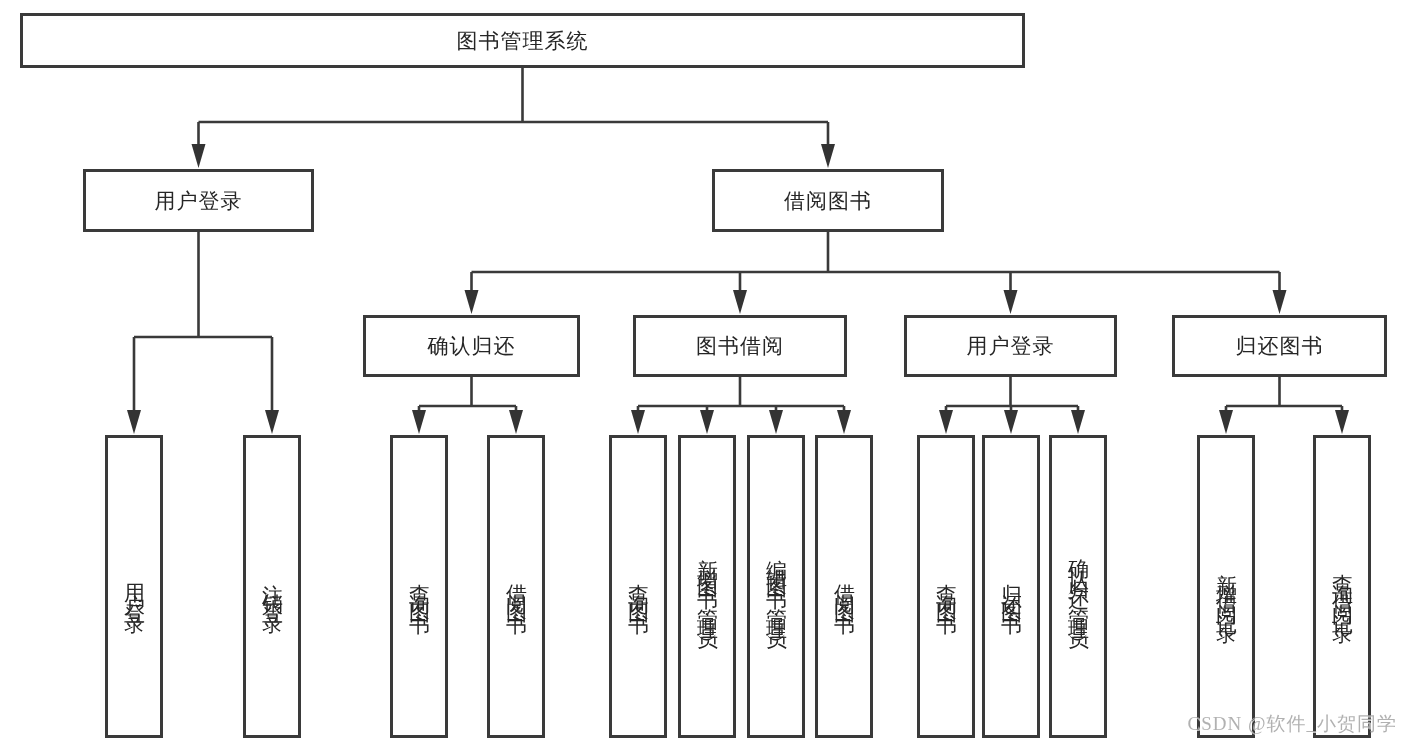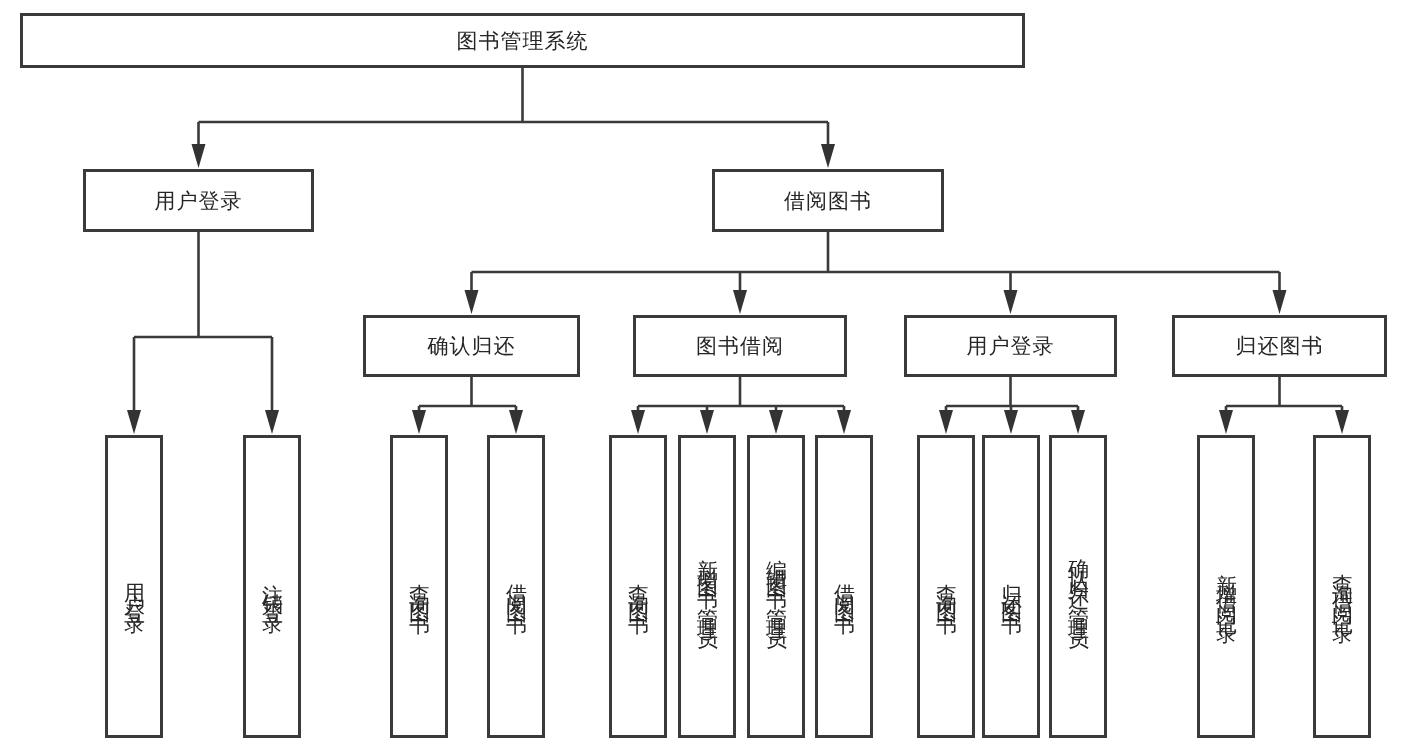--- a/index.html
+++ b/index.html
@@ -145,14 +145,15 @@
     <span>确认归还（管理员）</span>
   </div>
 
   <div class="node vbox" style="left:1197px;top:435px;width:58px;height:303px">
     <span>新增借阅记录</span>
   </div>
   <div class="node vbox" style="left:1313px;top:435px;width:58px;height:303px">
     <span>查询借阅记录</span>
   </div>
 
+  <div class="watermark">CSDN @软件_小贺同学</div>
 
 </div>
 
 </body></html>

